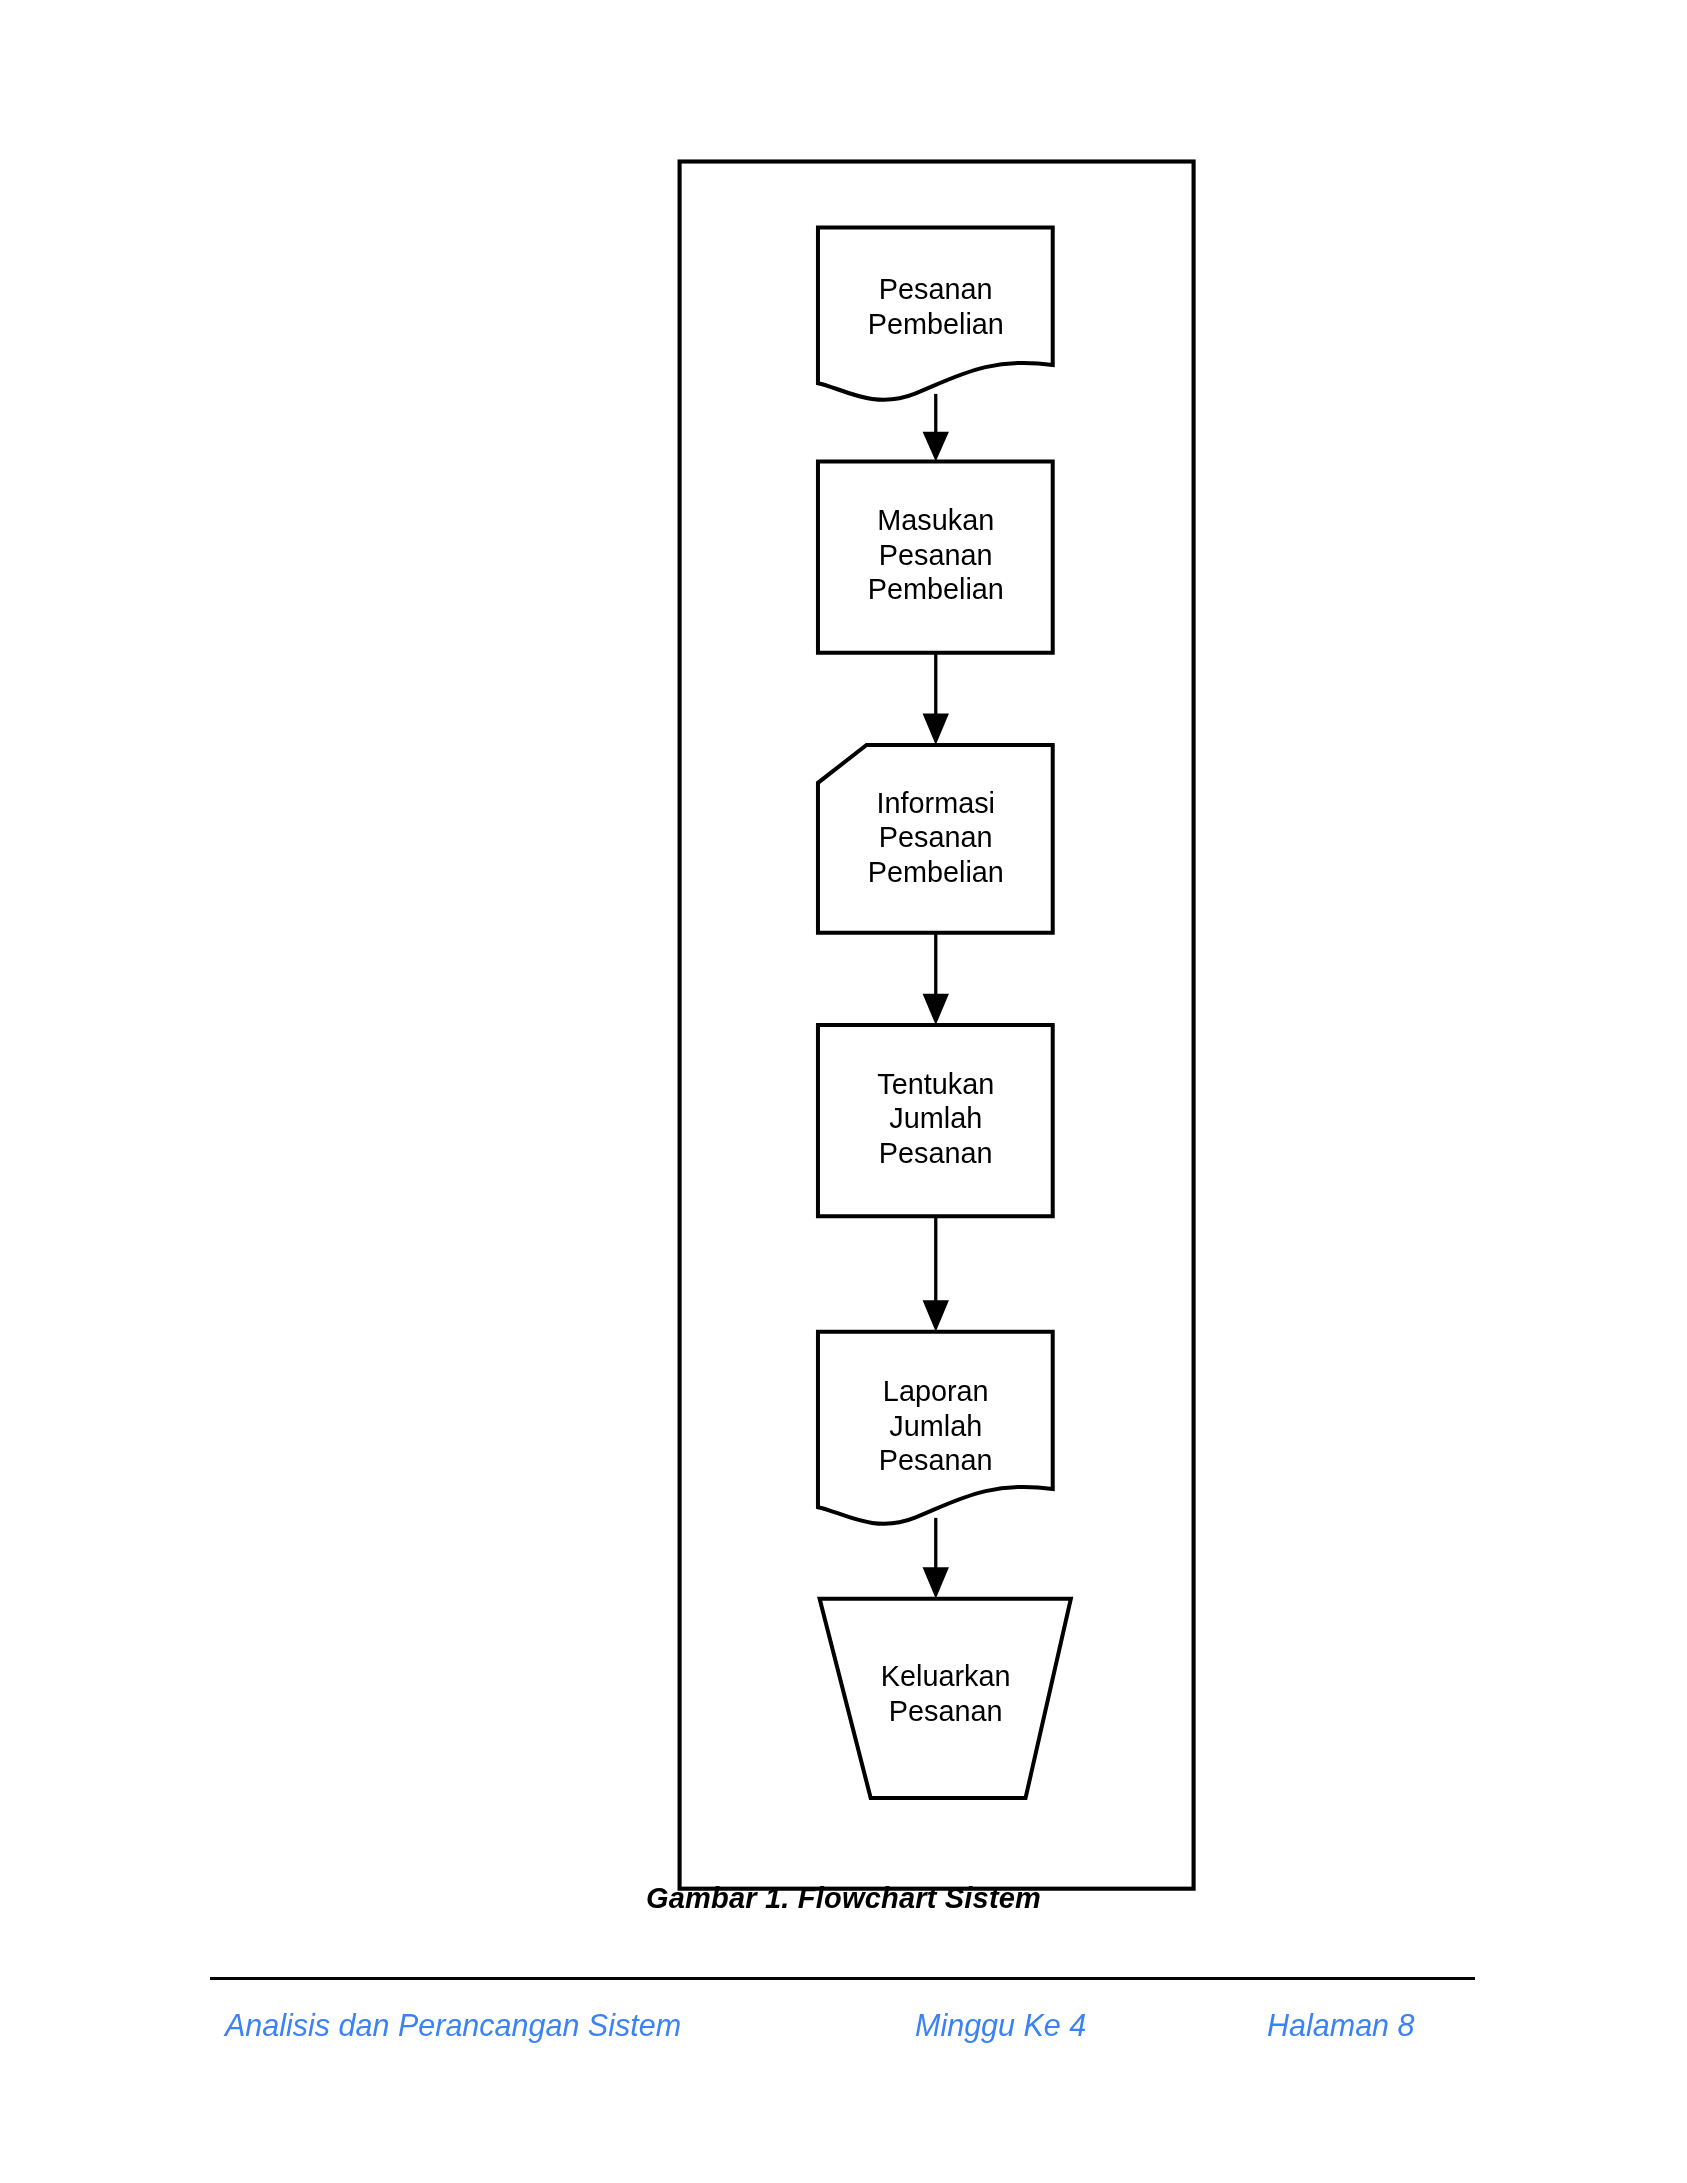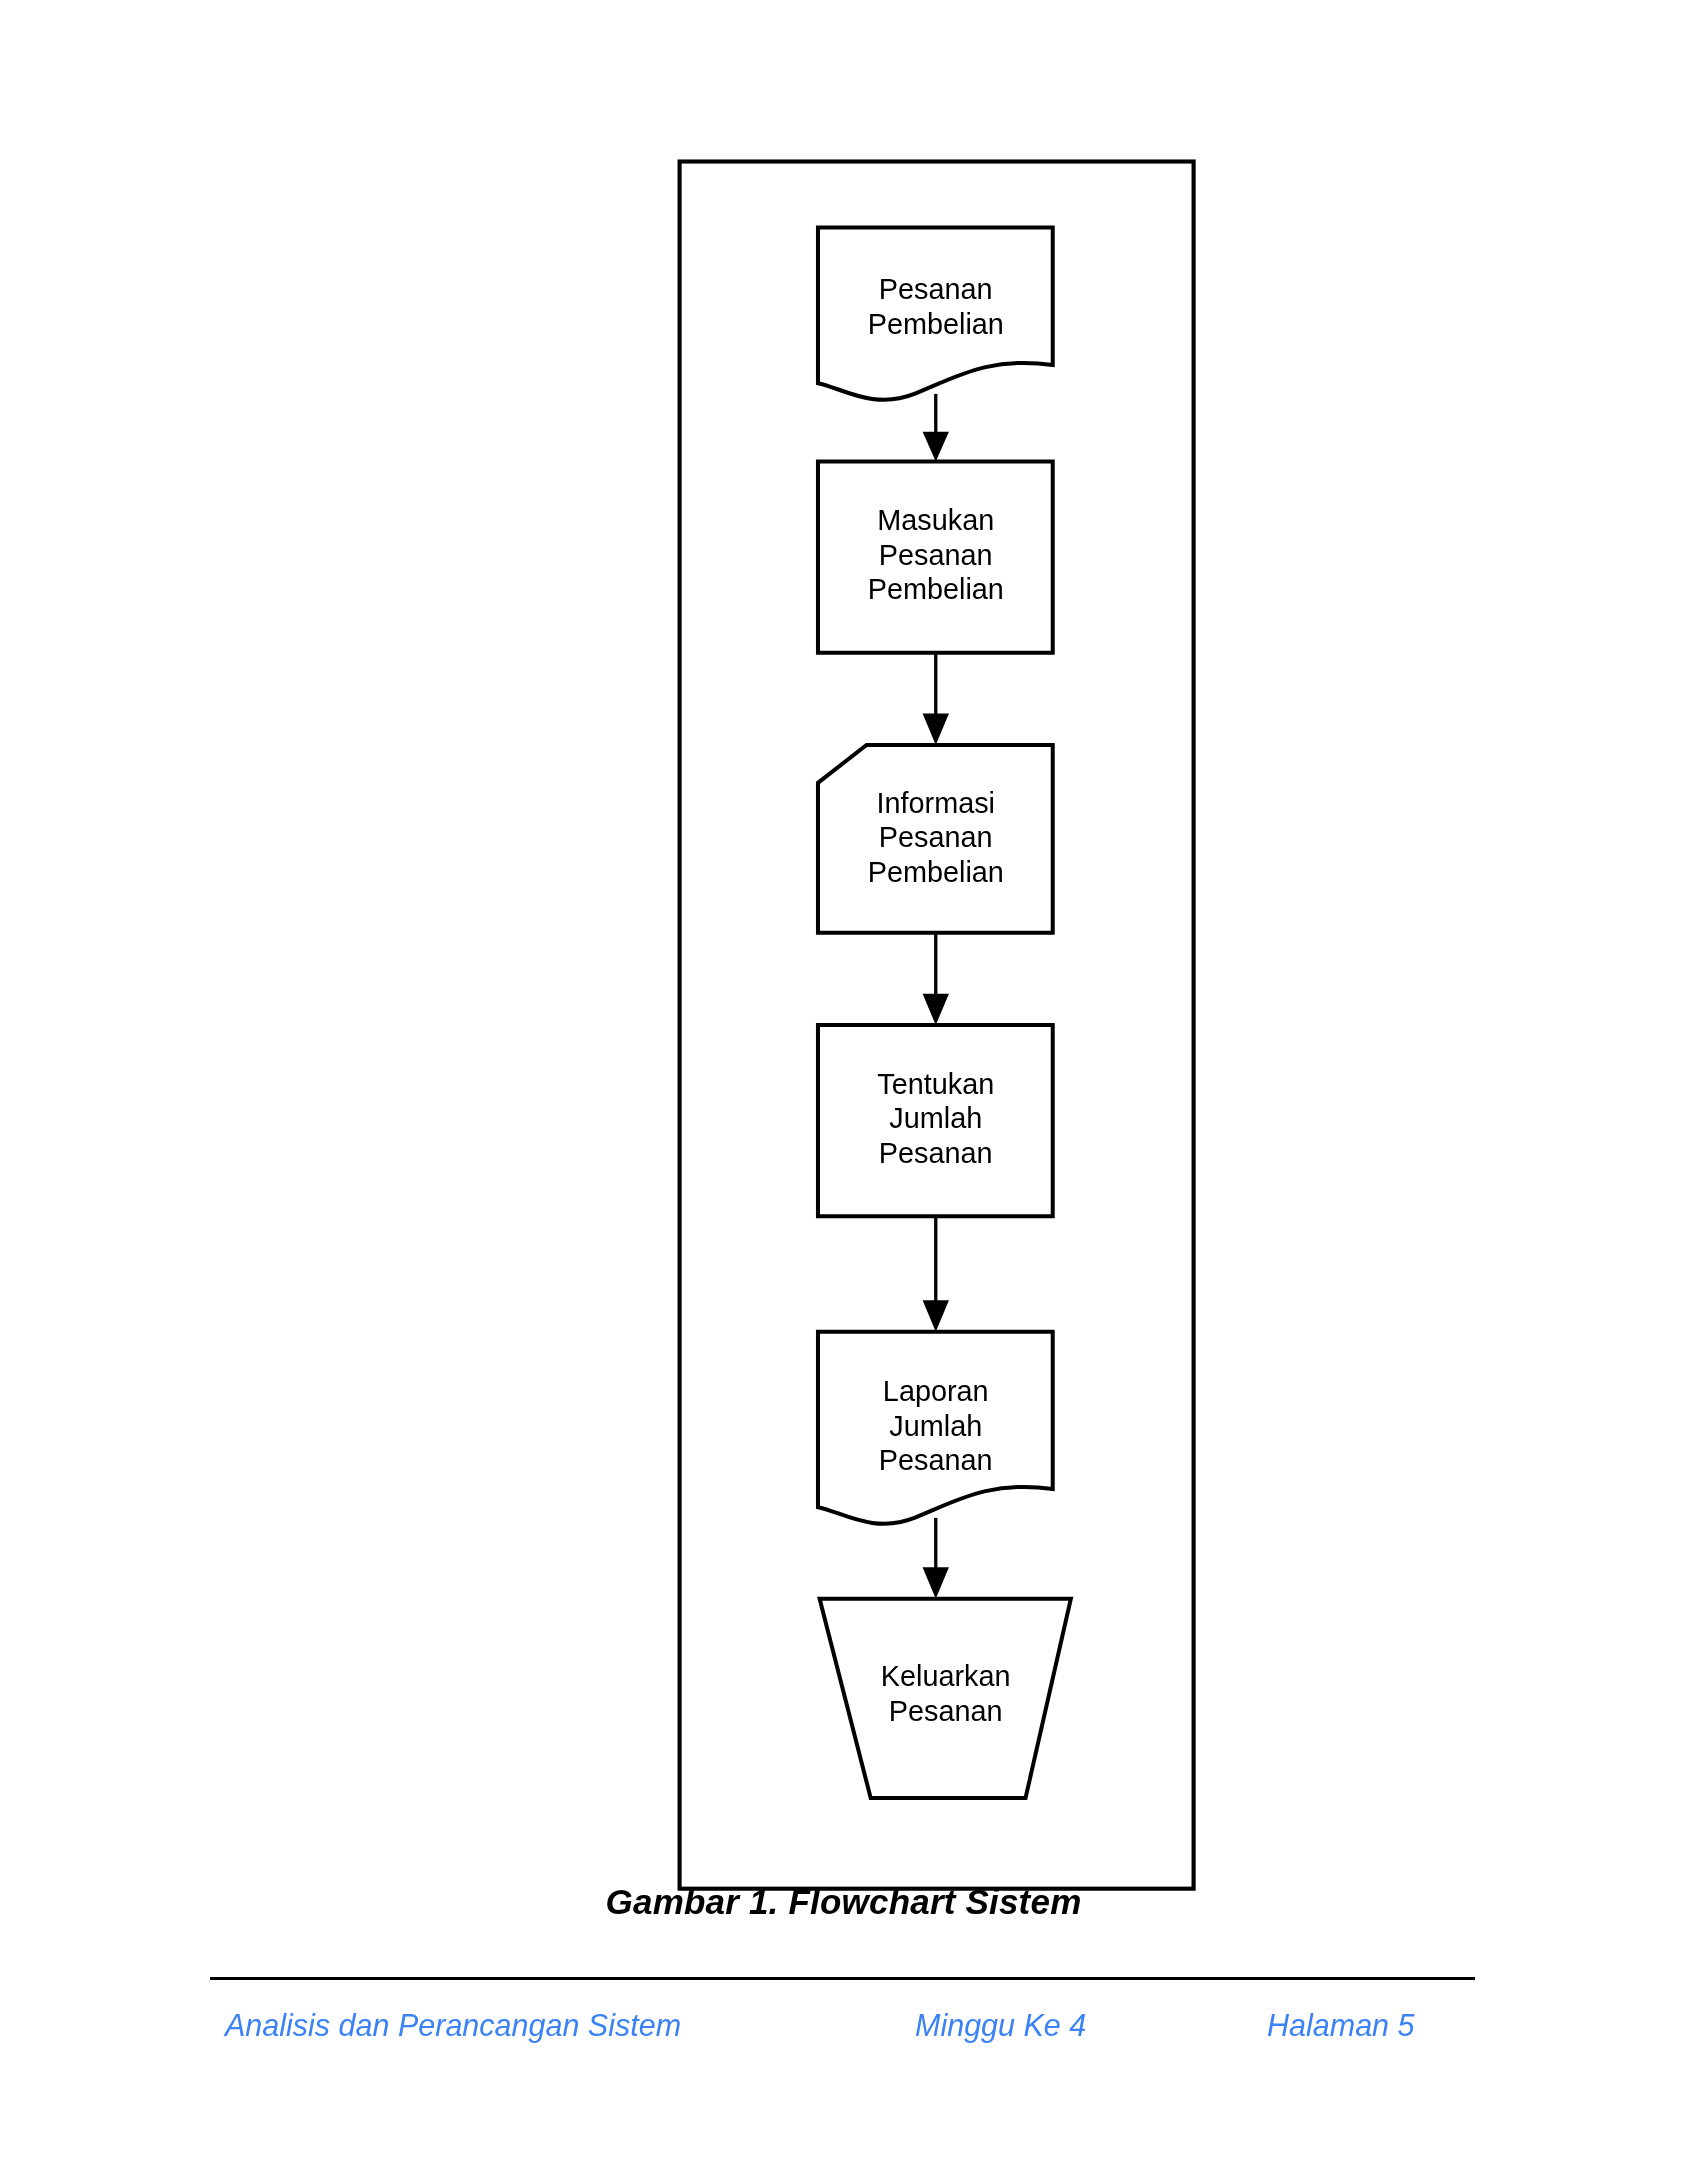--- a/index.html
+++ b/index.html
@@ -77,21 +77,21 @@
   
   .caption {
     position: absolute;
     left: 0;
     top: 1882px;
     width: 1687px;
     text-align: center;
     font-family: "Liberation Sans", sans-serif;
     font-style: italic;
     font-weight: bold;
-    font-size: 35px;
+    font-size: 29px;
     letter-spacing: 0.2px;
     color: #000000;
   }
 
   
   .footer {
     position: absolute;
     left: 0;
     top: 1977px;
     width: 1687px;
@@ -207,18 +207,18 @@
     </svg>
 
     <div class="caption">Gambar 1. Flowchart Sistem</div>
   </div>
 
   <div class="footer">
     <div class="footer-rule"></div>
     <div class="footer-row">
       <span class="footer-item footer-left">Analisis dan Perancangan Sistem</span>
       <span class="footer-item footer-center">Minggu Ke 4</span>
-      <span class="footer-item footer-right">Halaman 5</span>
+      <span class="footer-item footer-right">Halaman 8</span>
     </div>
   </div>
 
 </div>
 
 
 </body></html>

